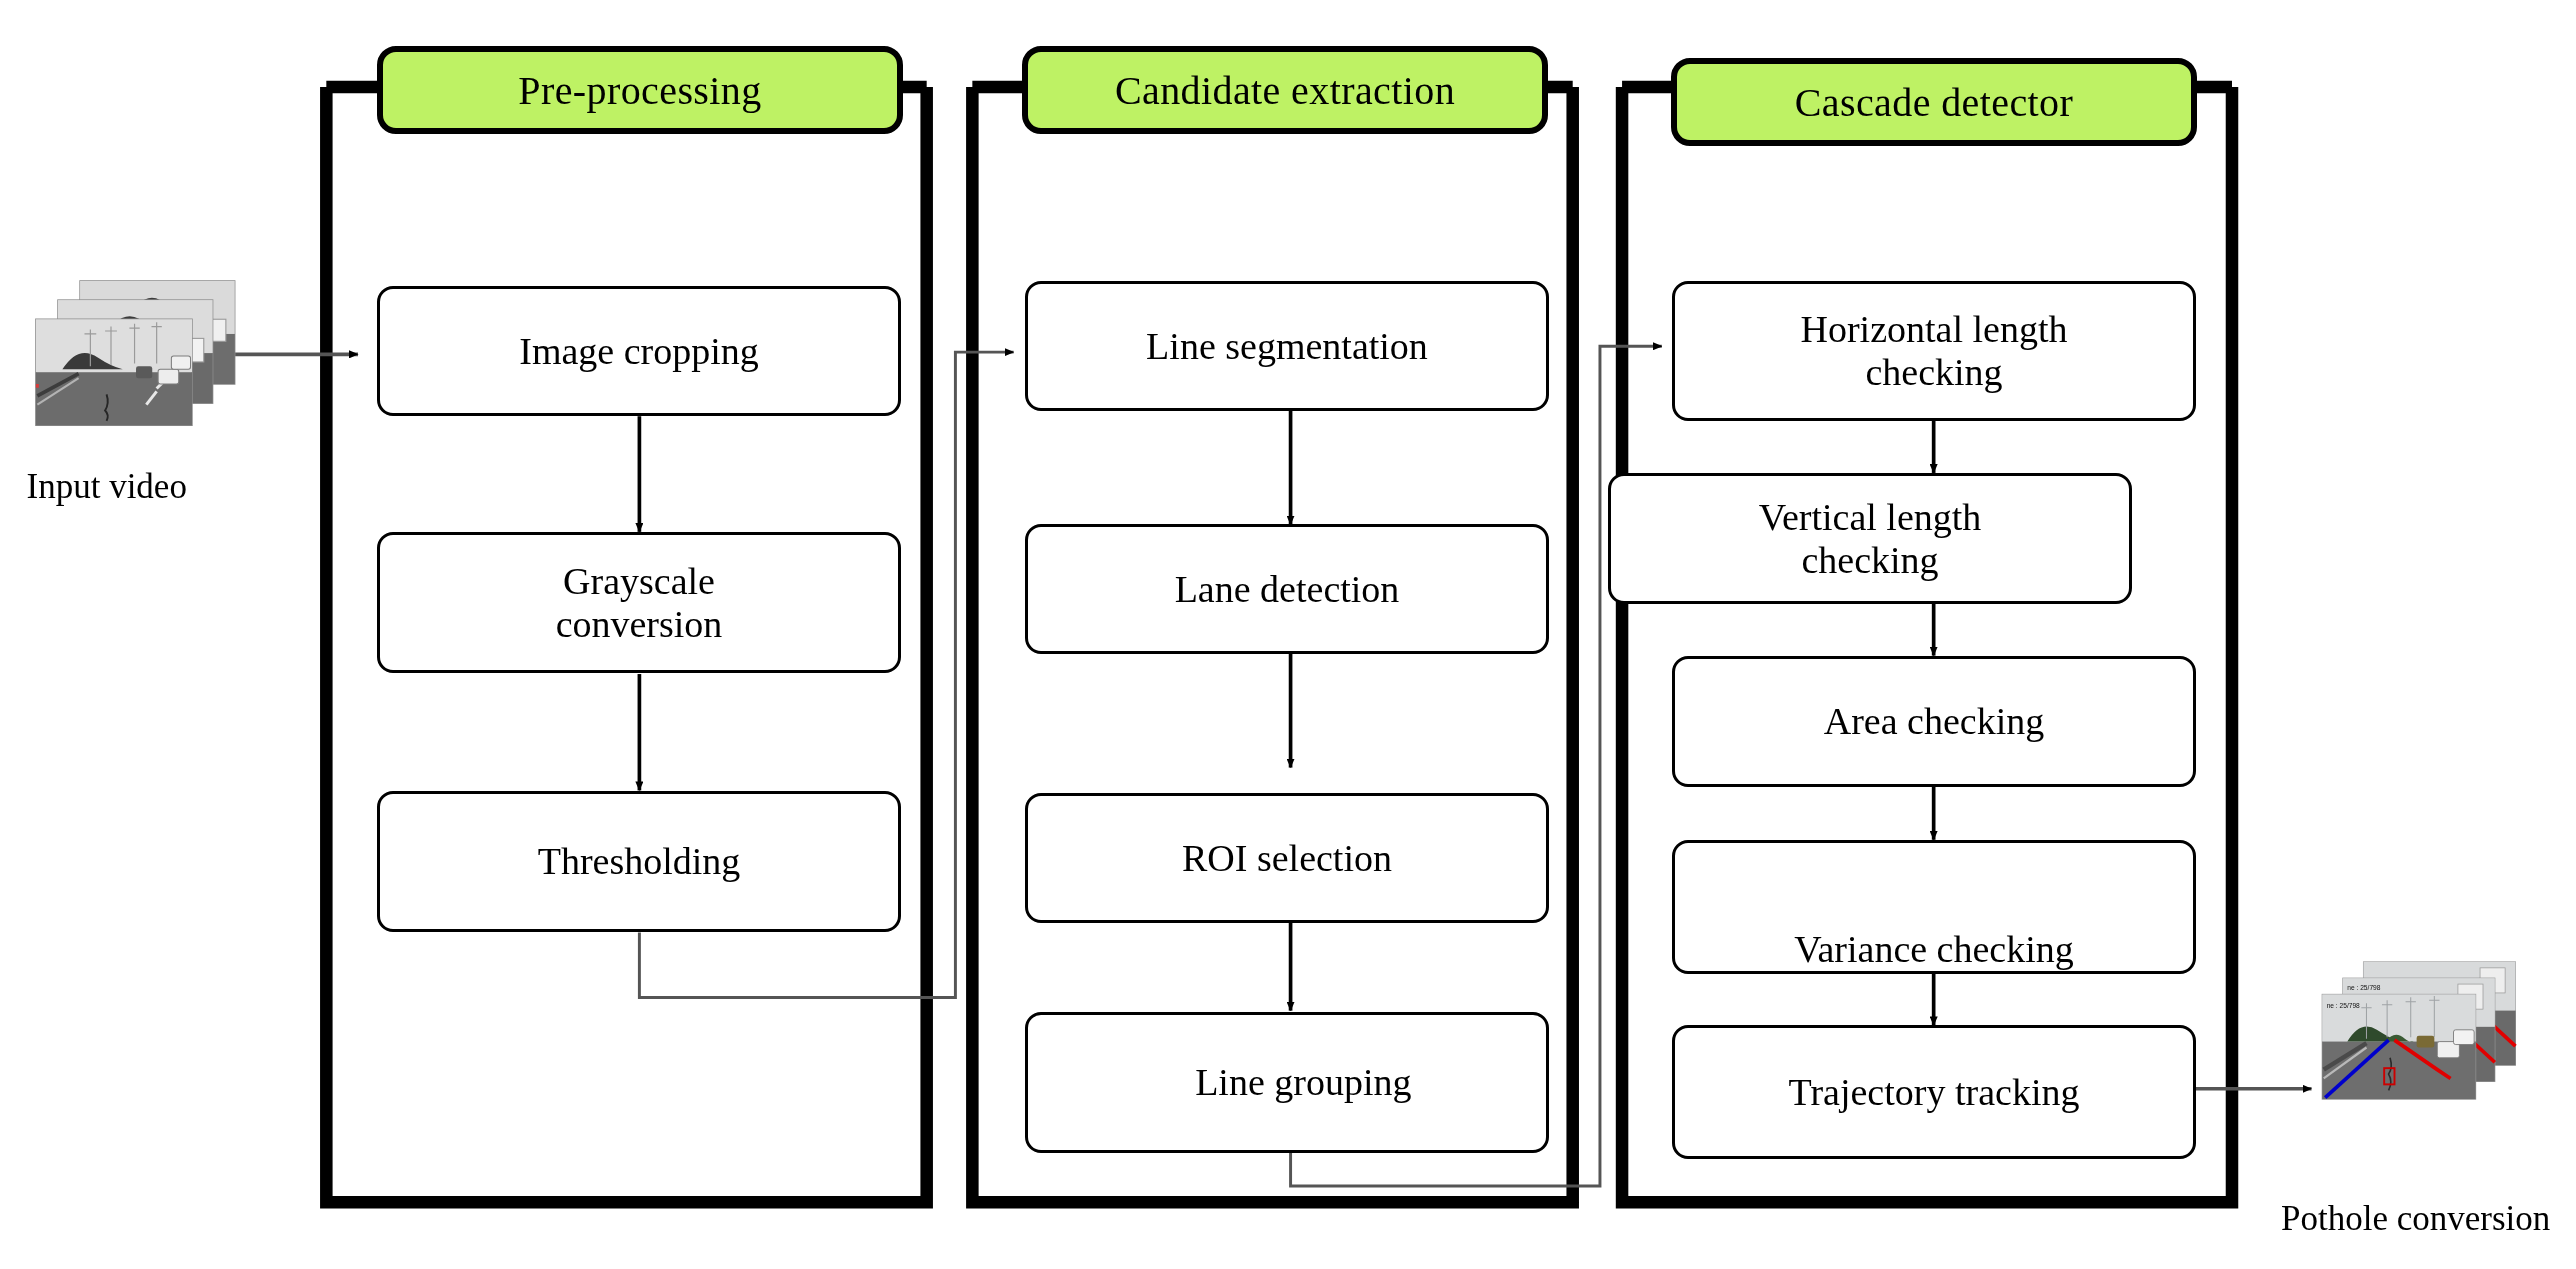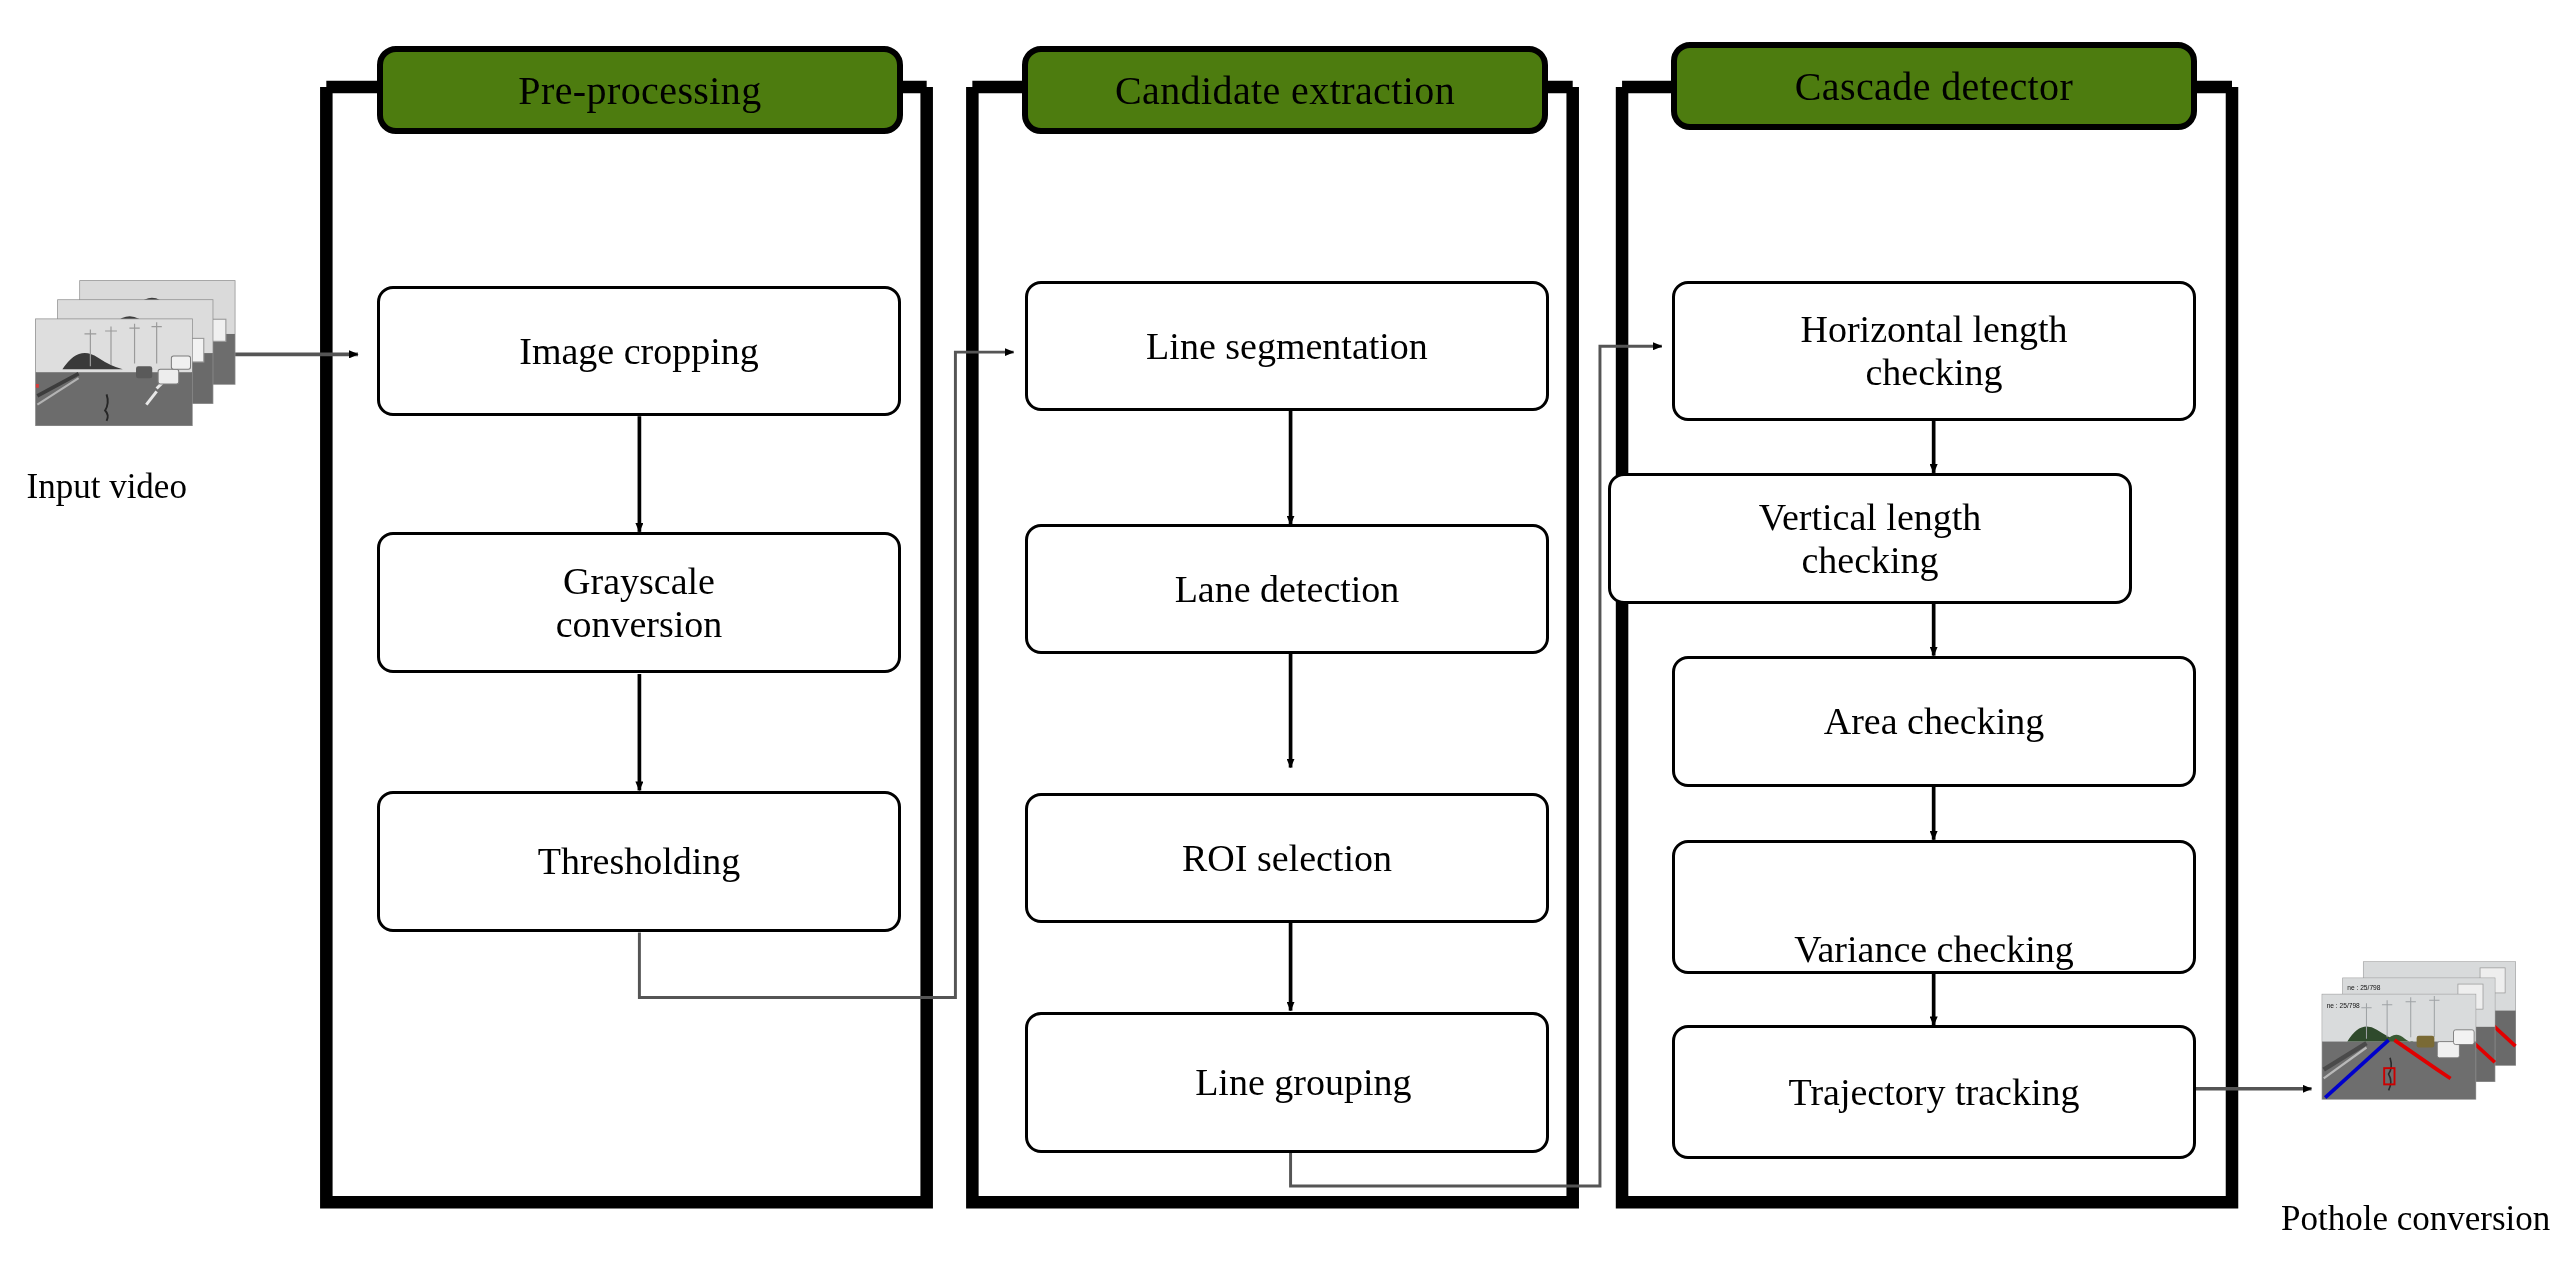--- a/index.html
+++ b/index.html
@@ -11,21 +11,21 @@
   #stage{position:absolute;left:0;top:0;width:2576px;height:1270px;}
 
   
   #edges{position:absolute;left:0;top:0;width:2576px;height:1270px;pointer-events:none;}
 
   
   .stage-header{
     position:absolute;
     border:6.6px solid #000;
     border-radius:19px;
-    background:#4d7c0f;
+    background:#bef264;
     display:flex;align-items:center;justify-content:center;
     box-sizing:border-box;
     z-index:6;
     font-size:40px;
     letter-spacing:0.4px;
     white-space:nowrap;
   }
 
   
   .node{
@@ -183,21 +183,21 @@
         <rect x="12" y="144" width="4" height="5" fill="#d83a3a"></rect>
       </g>
     </svg>
   </div>
   <div class="thumb-cap" style="left:26.5px;top:467px;">Input video</div>
 
   <div class="stage-header" style="left:377px;top:46px;width:526px;height:88px;">Pre-processing</div>
 
   <div class="stage-header" style="left:1022px;top:46px;width:526px;height:88px;">Candidate extraction</div>
 
-  <div class="stage-header" style="left:1671px;top:42px;width:526px;height:88px;">Cascade  detector</div>
+  <div class="stage-header" style="left:1671px;top:58px;width:526px;height:88px;">Cascade  detector</div>
 
   <div class="node" style="left:377px;top:286px;width:524px;height:130px;text-align:center;">
     <span>Image cropping</span>
   </div>
 
   <div class="node" style="left:377px;top:532px;width:524px;height:141px;flex-direction:column;">
     <span>Grayscale</span>
     <span>conversion</span>
   </div>
 

